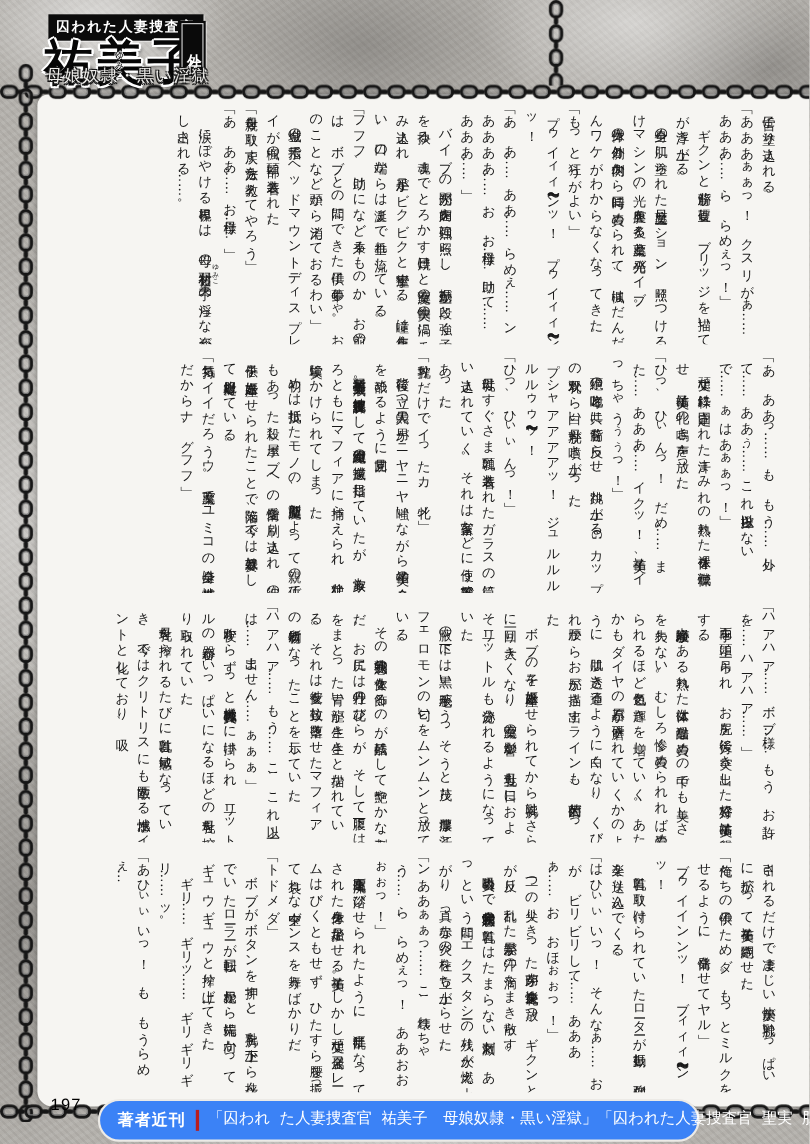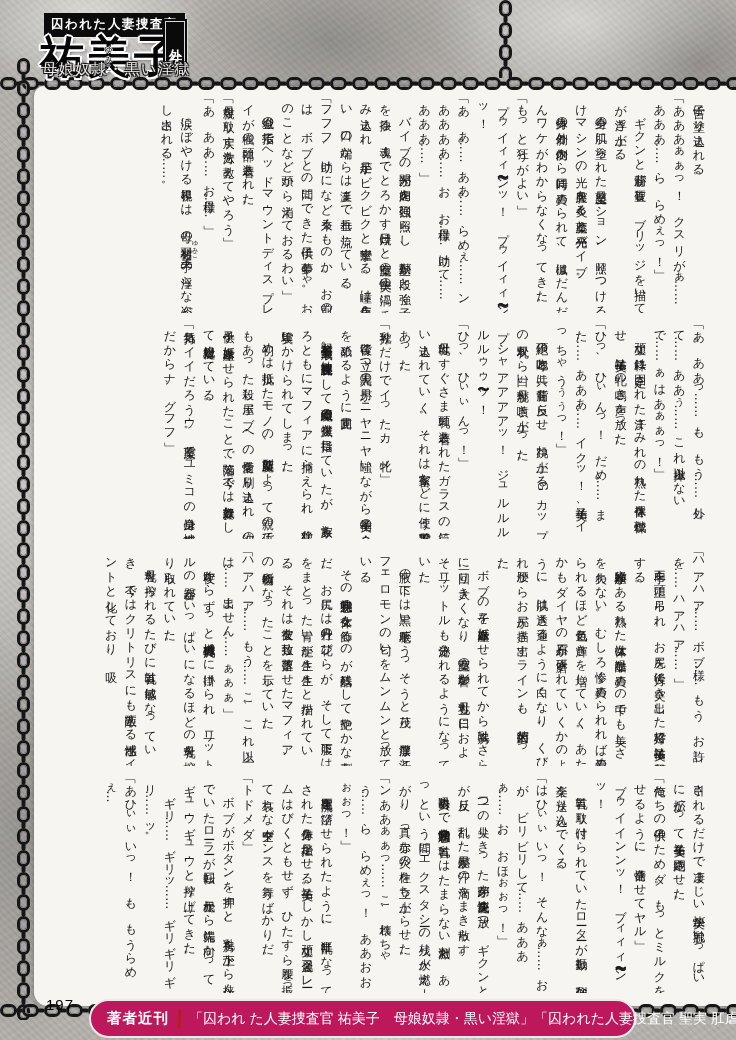--- a/index.html
+++ b/index.html
@@ -74,23 +74,23 @@
   .band p.ind{text-indent:1em;}
   .band ruby rt{font-size:6px; letter-spacing:0;}
   
   .page-num{
     position:absolute; left:46px; top:996px; z-index:6;
     font-family:"Liberation Sans","DejaVu Sans",sans-serif;
     font-size:15px; letter-spacing:1px; color:#000000;
   }
   .pill{
     position:absolute; left:89px; top:999px; width:547px; height:39px; z-index:6;
-    background:#be185d; border:2px solid #eceae6; border-radius:20px;
+    background:#3b82f6; border:2px solid #eceae6; border-radius:20px;
     box-sizing:border-box; display:flex; align-items:center; padding:0 12px 0 16px;
-    font-family:Liberation Sans, sans-serif;
+    font-family:Liberation Mono, monospace;
   }
   .pill-label{color:#fff; font-weight:bold; font-size:14.5px; white-space:nowrap; letter-spacing:1px;}
   .pill-works{
     margin-left:9px; padding-left:8px; border-left:3px solid #b91c1c;
     color:#fff; font-size:14px; line-height:1.4; white-space:nowrap;
   }
   .pill-promo{
     margin-left:6px; color:#fff; font-weight:bold; font-style:italic;
     font-size:16.5px; white-space:nowrap; transform:skewX(-8deg); letter-spacing:.5px;
   }

